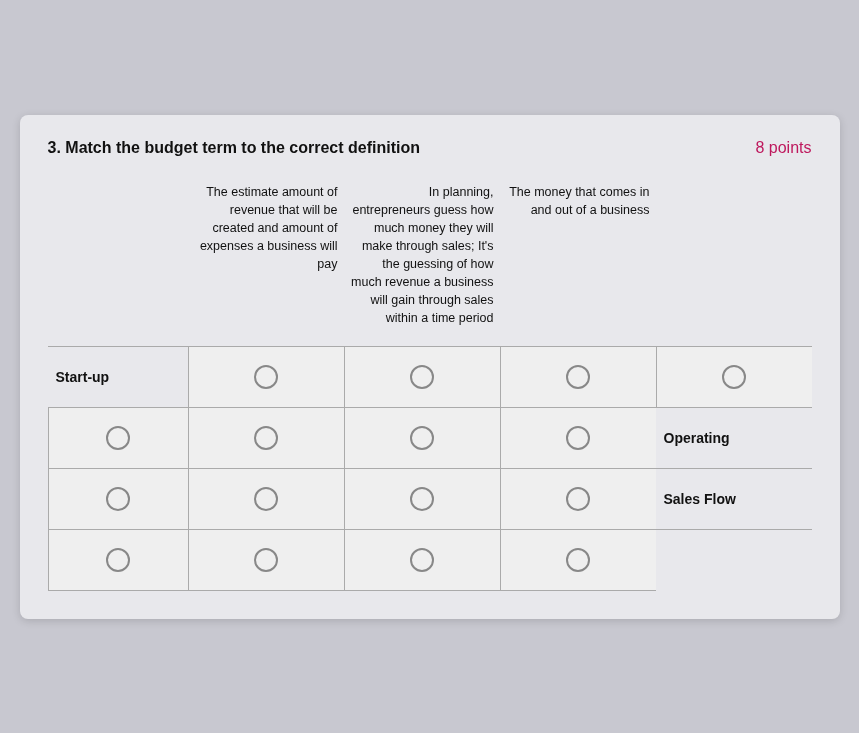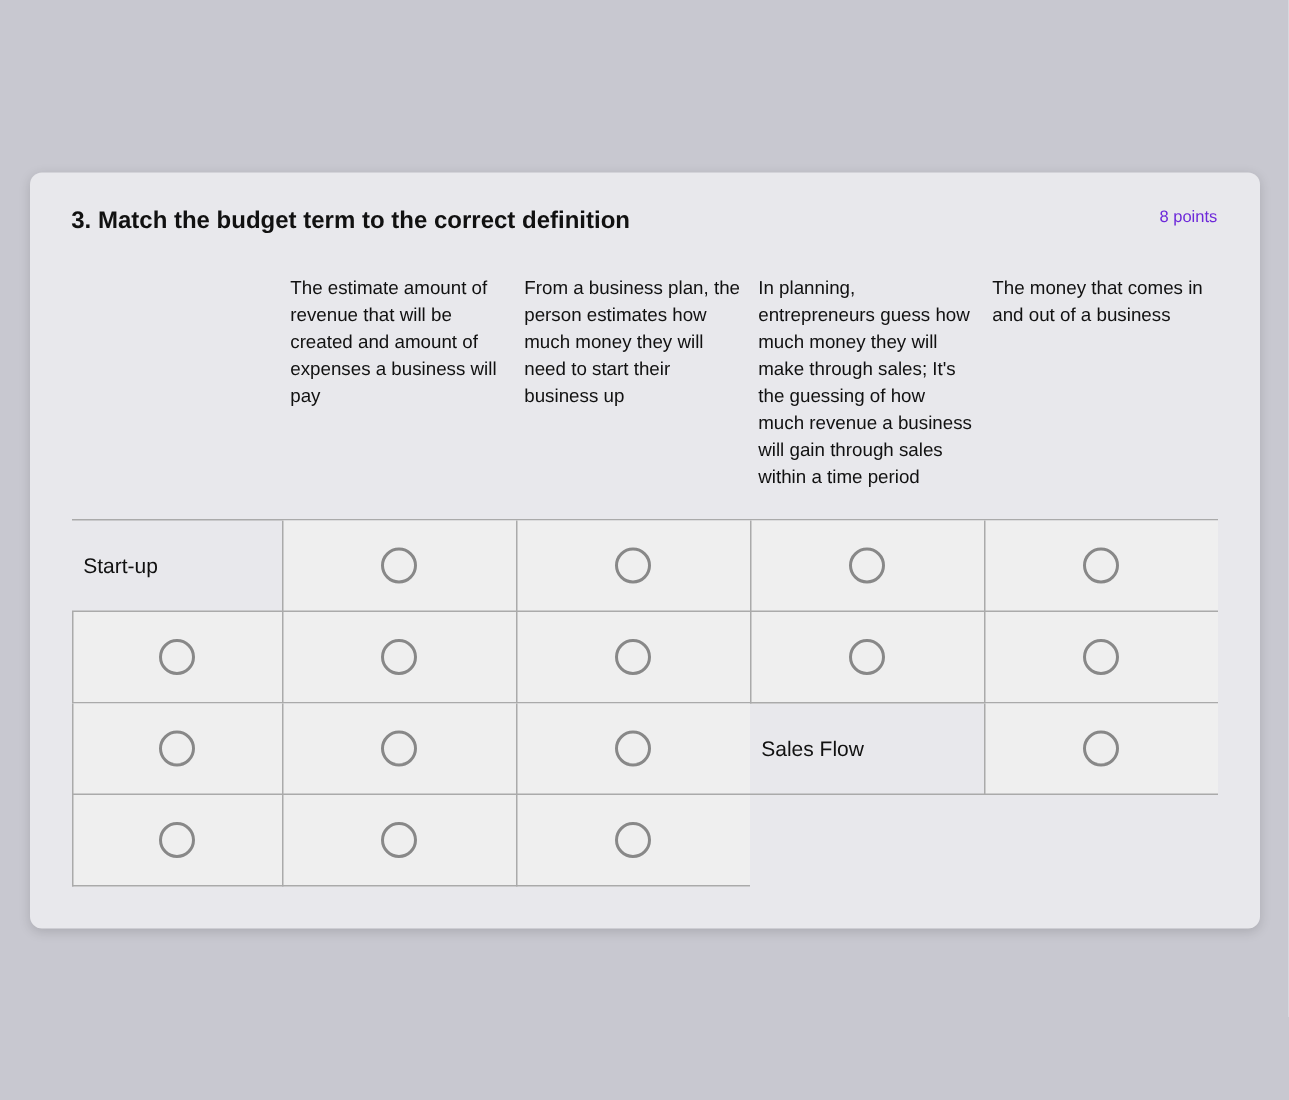--- a/index.html
+++ b/index.html
@@ -29,22 +29,22 @@
       gap: 11px;
     }
 
     .question-title {
       font-size: 16px;
       font-weight: 600;
       color: #111;
     }
 
     .points-badge {
-      font-size: 11px;
-      color: #6d28d9;
+      font-size: 16px;
+      color: #be185d;
     }
 
     .col-header-empty {
       
     }
 
     
     .radio-btn {
       width: 24px;
       height: 24px;
@@ -72,36 +72,36 @@
     }
 
     .header-section {
       display: grid;
       grid-template-columns: 140px 1fr 1fr 1fr 1fr;
       margin-bottom: 2px;
     }
 
     .h-cell {
       padding: 10px 6px 16px 6px;
-      text-align: left;
+      text-align: right;
       font-size: 12.5px;
       color: #111;
       line-height: 1.45;
     }
 
     .table-body {
       display: grid;
       grid-template-columns: 140px 1fr 1fr 1fr 1fr;
       border-top: 1px solid #aaa;
     }
 
     .label-cell {
       padding: 22px 8px;
       font-size: 14px;
-      font-weight: 400;
+      font-weight: 700;
       color: #111;
       display: flex;
       align-items: center;
       border-bottom: 1px solid #aaa;
     }
 
     .r-cell {
       display: flex;
       align-items: center;
       justify-content: center;
@@ -119,21 +119,20 @@
     <span class="question-title">
       <span>3.</span>
       <span>Match the budget term to the correct definition</span>
     </span>
     <span class="points-badge">8 points</span>
   </div>
 
   <div class="header-section">
     <div class="h-cell col-header-empty"></div>
     <div class="h-cell">The estimate amount of revenue that will be created and amount of expenses a business will pay</div>
-    <div class="h-cell">From a business plan, the person estimates how much money they will need to start their business up</div>
     <div class="h-cell">In planning, entrepreneurs guess how much money they will make through sales; It's the guessing of how much revenue a business will gain through sales within a time period</div>
     <div class="h-cell">The money that comes in and out of a business</div>
   </div>
 
   <div class="table-body">
 
     <div class="label-cell">Start-up</div>
     <div class="r-cell">
       <input class="radio-btn" type="radio" name="startup" value="col1" style="">
     </div>
@@ -153,20 +152,21 @@
     <div class="r-cell row-sales">
       <input class="radio-btn" type="radio" name="salesforecast" value="col2" style="">
     </div>
     <div class="r-cell row-sales">
       <input class="radio-btn" type="radio" name="salesforecast" value="col3" style="">
     </div>
     <div class="r-cell row-sales">
       <input class="radio-btn" type="radio" name="salesforecast" value="col4" style="">
     </div>
 
+    <div class="label-cell">Operating</div>
     <div class="r-cell">
       <input class="radio-btn" type="radio" name="operating" value="col1" style="">
     </div>
     <div class="r-cell">
       <input class="radio-btn" type="radio" name="operating" value="col2" style="">
     </div>
     <div class="r-cell">
       <input class="radio-btn" type="radio" name="operating" value="col3" style="">
     </div>
     <div class="r-cell">

